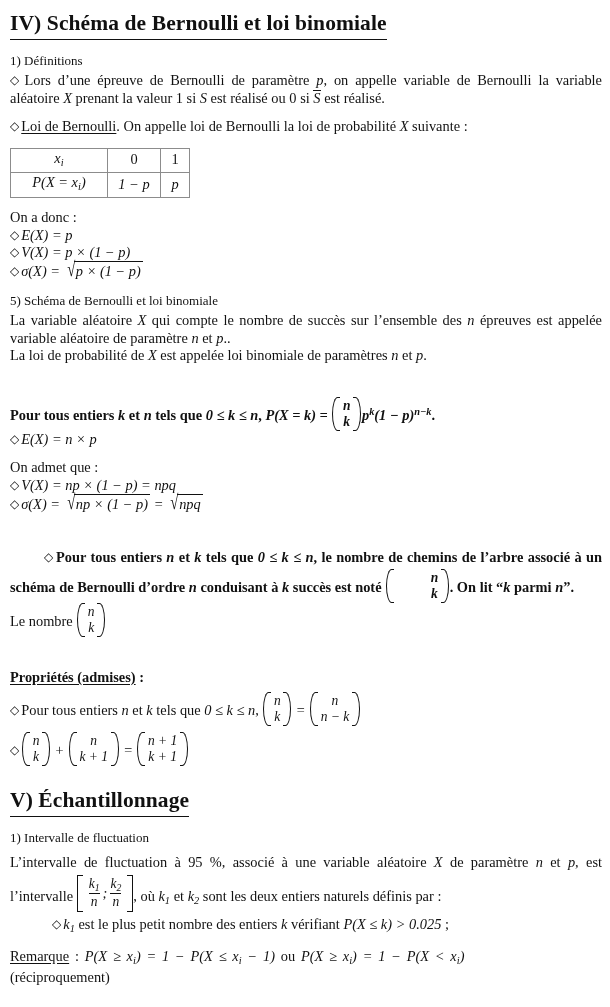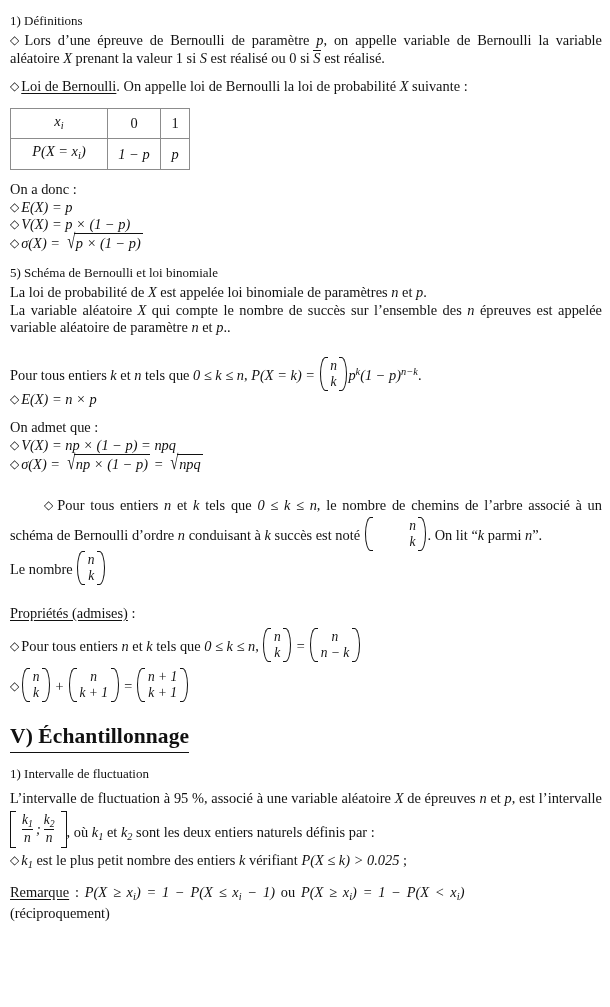--- a/index.html
+++ b/index.html
@@ -47,21 +47,21 @@
     line-height: 17.5px;
     text-align: justify;
     margin: 0;
     padding: 0;
   }
   .p-just { text-align: justify; text-align-last: left; }
   .tight { line-height: 17.2px; }
   .indent { text-indent: 34px; }
   .gap-s { margin-top: 6px; }
   .gap-m { margin-top: 11px; }
-  .gap-l { margin-top: 20px; }
+  .gap-l { margin-top: 32px; font-weight: bold; }
 
   .u { text-decoration: underline; text-underline-offset: 2.2px; }
   .lozenge { font-size: 12px; vertical-align: 1px; padding-right: 2px; }
 
   
   .m {
     font-family: "Liberation Serif", "DejaVu Serif", serif;
     font-style: italic;
     white-space: nowrap;
   }
@@ -184,32 +184,35 @@
   
   .tbl {
     border-collapse: collapse;
     margin: 12px 0 0 0;
     font-size: 14.4px;
   }
   .tbl td {
     border: 1px solid #8c8c8c;
     text-align: center;
     padding: 2px 9px 3px 9px;
-    line-height: 20px;
+    line-height: 15px;
     white-space: nowrap;
   }
   .tbl td.c0 { min-width: 78px; }
   .tbl td.c1 { min-width: 34px; }
   .tbl td.c2 { min-width: 10px; }
 </style>
 </head>
 <body>
 
 <div class="page">
 
+  <div class="h-main-wrap">
+    <span class="h-main">IV) Schéma de Bernoulli et loi binomiale</span>
+  </div>
 
   <div class="h-sub">1) Définitions</div>
 
   <p class="p p-just">
     <span class="lozenge">◇</span><span>Lors d’une épreuve de Bernoulli de paramètre </span><span class="m">p</span><span>, on appelle variable de Bernoulli la variable aléatoire </span><span class="m">X</span><span> prenant la valeur 1 si </span><span class="m">S</span><span> est réalisé ou 0 si </span><span class="m ovl">S</span><span> est réalisé.</span>
   </p>
 
   <p class="p gap-m">
     <span class="lozenge">◇</span><span class="u">Loi de Bernoulli</span><span>. On appelle loi de Bernoulli la loi de probabilité </span><span class="m">X</span><span> suivante :</span>
   </p>
@@ -243,25 +246,25 @@
     <span class="lozenge">◇</span><span class="m">σ(X) = </span><span class="rad m">
         <span class="sign">√</span>
         <span class="body">p × (1 − p)</span>
       </span>
   </p>
 
   <div class="h-sub">5) Schéma de Bernoulli et loi binomiale</div>
 
 
   <p class="p p-just">
+    <span>La variable aléatoire </span><span class="m">X</span><span> qui compte le nombre de succès sur l’ensemble des </span><span class="m">n</span><span> épreuves est appelée variable aléatoire de paramètre </span><span class="m">n</span><span> et </span><span class="m">p</span><span>..</span>
+  </p>
+
+  <p class="p p-just">
     <span>La loi de probabilité de </span><span class="m">X</span><span> est appelée loi binomiale de paramètres </span><span class="m">n</span><span> et </span><span class="m">p</span><span>.</span>
-  </p>
-
-  <p class="p p-just">
-    <span>La variable aléatoire </span><span class="m">X</span><span> qui compte le nombre de succès sur l’ensemble des </span><span class="m">n</span><span> épreuves est appelée variable aléatoire de paramètre </span><span class="m">n</span><span> et </span><span class="m">p</span><span>..</span>
   </p>
 
   <p class="p gap-l">
     <span>Pour tous entiers </span><span class="m">k</span><span> et </span><span class="m">n</span><span> tels que </span><span class="m">0 ≤ k ≤ n</span><span>, </span><span class="m">P(X = k) = </span><span class="binom">
         <span class="par par-l"></span>
         <span class="stack">
           <span>n</span>
           <span>k</span>
         </span>
         <span class="par par-r"></span>
@@ -357,38 +360,38 @@
       </span>
   </p>
 
   <div class="h-main-wrap" style="margin-top:22px;">
     <span class="h-main">V) Échantillonnage</span>
   </div>
 
   <div class="h-sub">1) Intervalle de fluctuation</div>
 
   <p class="p p-just" style="line-height:26px;">
-    <span>L’intervalle de fluctuation à 95 %, associé à une variable aléatoire </span><span class="m">X</span><span> de épreuves </span><span class="m">n</span><span> et </span><span class="m">p</span><span>, est l’intervalle </span><span class="brk">
+    <span>L’intervalle de fluctuation à 95 %, associé à une variable aléatoire </span><span class="m">X</span><span> de paramètre </span><span class="m">n</span><span> et </span><span class="m">p</span><span>, est l’intervalle </span><span class="brk">
         <span class="sq sq-l"></span>
         <span class="inner">
           <span class="frac">
             <span class="num"><span>k</span><span class="sub">1</span></span>
             <span class="den">n</span>
           </span>
           <span class="m">;</span>
           <span class="frac">
             <span class="num"><span>k</span><span class="sub">2</span></span>
             <span class="den">n</span>
           </span>
         </span>
         <span class="sq sq-r"></span>
       </span><span>, où </span><span class="m"><span>k</span><span class="sub">1</span></span><span> et </span><span class="m"><span>k</span><span class="sub">2</span></span><span> sont les deux entiers naturels définis par :</span>
   </p>
 
-  <p class="p tight" style="margin-top:2px;">
+  <p class="p tight" style="margin-top:2px;margin-left:42px;">
     <span class="lozenge">◇</span><span class="m"><span>k</span><span class="sub">1</span></span><span> est le plus petit nombre des entiers </span><span class="m">k</span><span> vérifiant </span><span class="m">P(X ≤ k) &gt; 0.025</span><span> ;</span>
   </p>
 
 
   <p class="p p-just gap-m" style="word-spacing:2.2px;">
     <span class="u">Remarque</span><span> : </span><span class="m"><span>P(X ≥ x</span><span class="sub">i</span><span>) = 1 − P(X ≤ x</span><span class="sub">i</span><span> − 1)</span></span><span> ou </span><span class="m"><span>P(X ≥ x</span><span class="sub">i</span><span>) = 1 − P(X &lt; x</span><span class="sub">i</span><span>)</span></span>
   </p>
 
   <p class="p">(réciproquement)</p>
 

